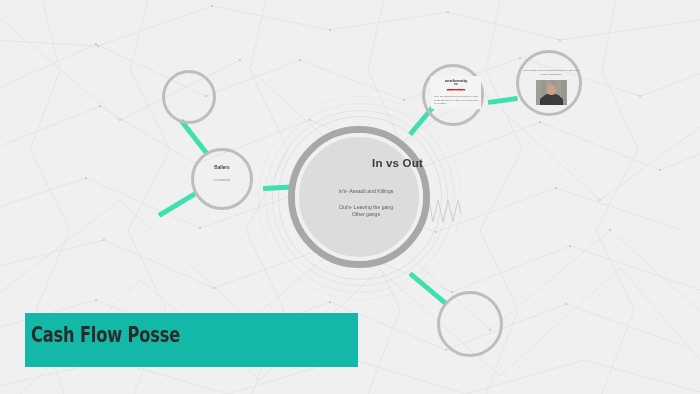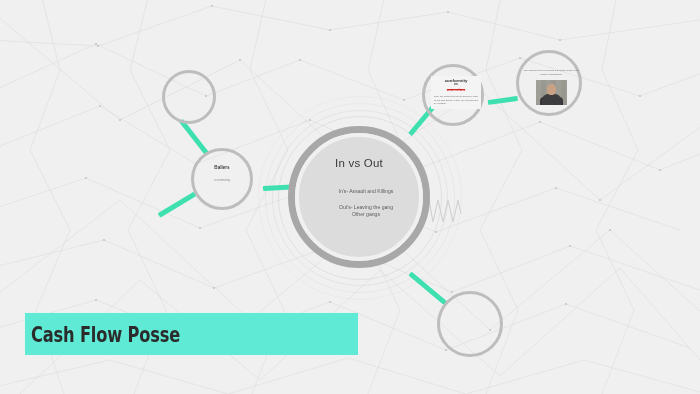--- a/index.html
+++ b/index.html
@@ -51,23 +51,23 @@
   .halo.h1 { left: 278px; top: 116px; width: 162px; height: 162px; }
   .halo.h2 { left: 272px; top: 110px; width: 174px; height: 174px; border-color: rgba(140,140,140,0.12); }
   .halo.h3 { left: 265px; top: 103px; width: 188px; height: 188px; border-color: rgba(140,140,140,0.09); }
   .halo.h4 { left: 258px; top: 96px;  width: 202px; height: 202px; border-color: rgba(140,140,140,0.06); }
 
   .main-title {
     position: absolute;
     left: 0;
     top: 24px;
     width: 100%;
-    text-align: center;
+    text-align: right;
     font-size: 11.5px;
-    font-weight: normal;
+    font-weight: bold;
     color: #3a3a3a;
     letter-spacing: 0.2px;
   }
   .main-body {
     position: absolute;
     left: 10px;
     top: 55px;
     width: 122px;
     text-align: center;
     font-size: 5.1px;
@@ -216,22 +216,22 @@
     z-index: 7;
     pointer-events: none;
   }
 
   
   .title-banner {
     position: absolute;
     left: 25px;
     top: 313px;
     width: 333px;
-    height: 42px;
-    background: #5eead4;
+    height: 54px;
+    background: #14b8a6;
     z-index: 20;
   }
   .title-banner-text {
     position: absolute;
     left: 6px;
     top: 9px;
     font-family: "DejaVu Sans Condensed", "Liberation Sans Narrow", "Liberation Sans", sans-serif;
     font-size: 22px;
     font-weight: bold;
     color: #2b2b2b;

